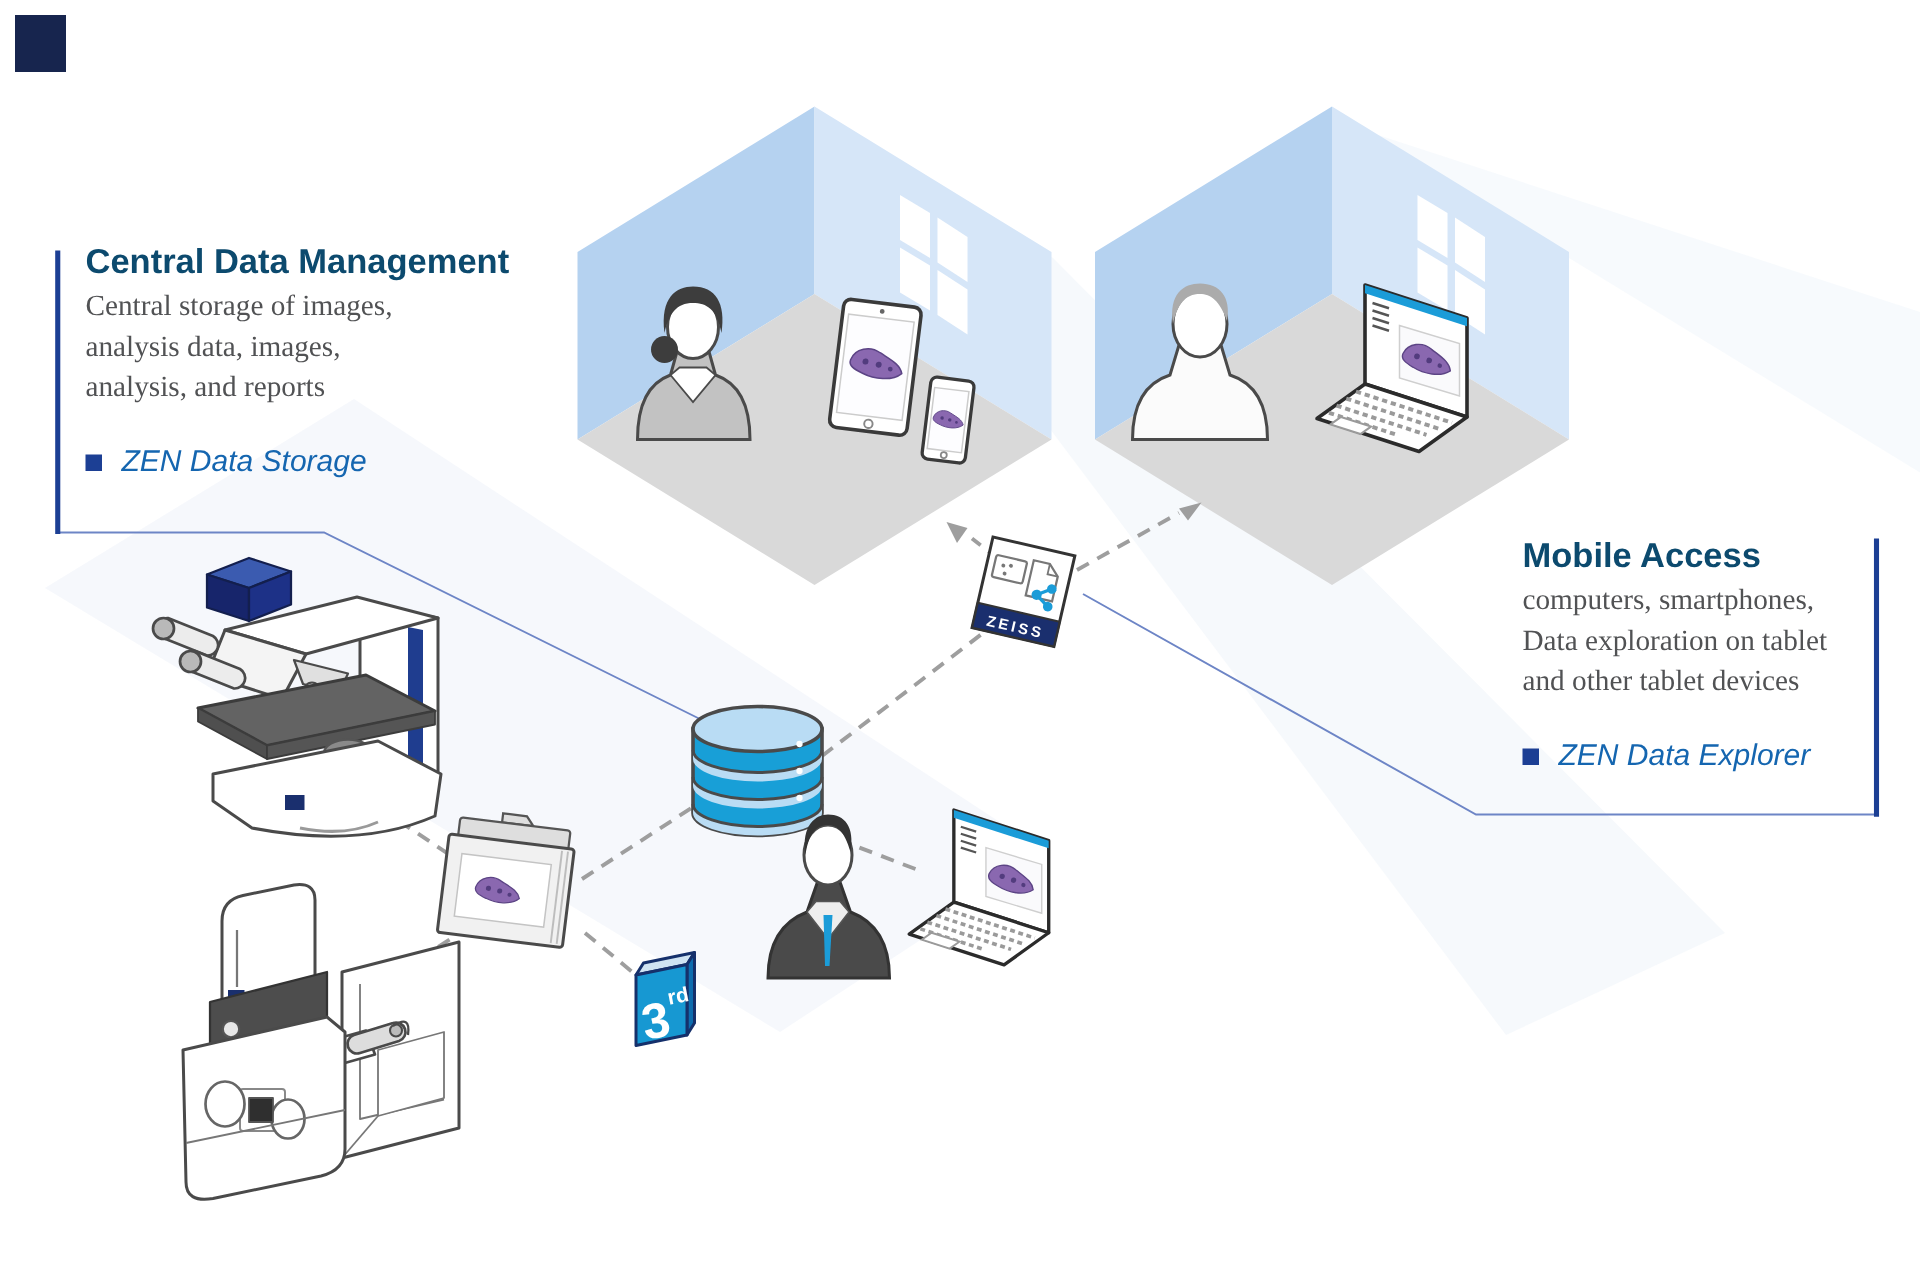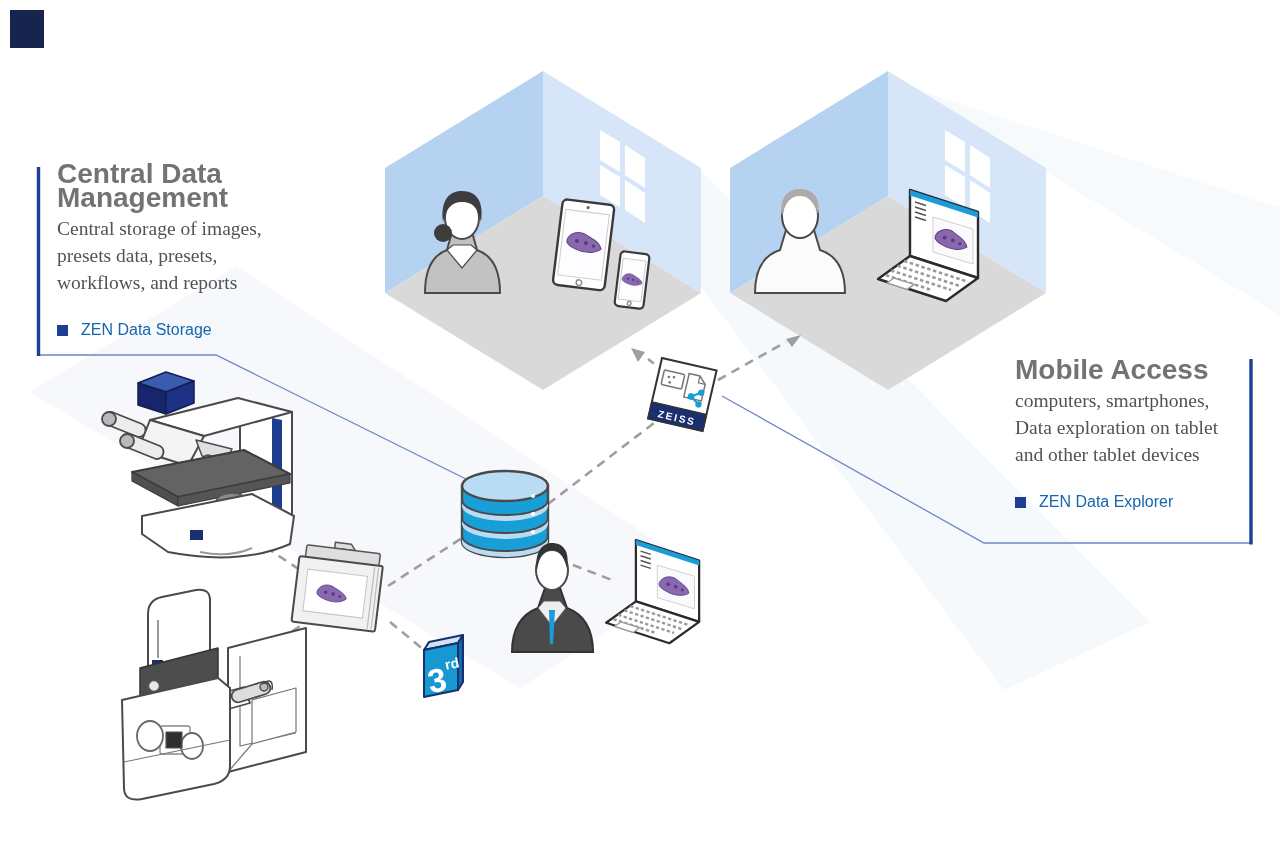--- a/index.html
+++ b/index.html
@@ -1,24 +1,24 @@
 <!DOCTYPE html>
 <html><head>
 <meta charset="utf-8">
 <style>
   html,body{margin:0;padding:0;background:#fff;font-family:"Liberation Sans",sans-serif;}
   #canvas{position:relative;width:1280px;height:853px;overflow:hidden;background:#ffffff;}
   #scene{position:absolute;left:0;top:0;}
   .logo{position:absolute;left:10px;top:10px;width:34px;height:38px;background:#17254e;}
   .anno{position:absolute;}
-  .anno .title{font-size:28px;font-weight:700;color:#737373;margin:0 0 5px 0;line-height:24px;}
+  .anno .title{font-size:23px;font-weight:700;color:#0c4a6e;margin:0 0 5px 0;line-height:24px;}
   .anno .line{font-size:19.5px;line-height:27px;color:#515254;margin:0;font-family:Liberation Serif, serif;}
   .bullet-row{display:flex;align-items:center;gap:13px;margin-top:25px;}
   .bullet{width:11px;height:11px;background:#1c3f94;flex:0 0 auto;}
-  .bullet-label{font-size:16px;color:#1566b0;}
+  .bullet-label{font-size:20px;color:#1566b0;font-style:italic;}
   #anno-central{left:57px;top:162px;width:320px;}
   #anno-mobile{left:1015px;top:358px;width:275px;}
   text{font-family:"Liberation Sans",sans-serif;}
 </style>
 </head>
 <body>
 
 <div id="canvas">
 
 <svg id="scene" width="1280" height="853" viewBox="0 0 1280 853">
@@ -230,22 +230,22 @@
   </g>
 
   <use href="#laptop" transform="translate(608,540) scale(0.93)"></use>
 </svg>
 
 <div class="logo"></div>
 
 <div class="anno" id="anno-central">
   <p class="title">Central Data Management</p>
   <p class="line">Central storage of images,</p>
-  <p class="line">presets data, presets,</p>
-  <p class="line">workflows, and reports</p>
+  <p class="line">analysis data, images,</p>
+  <p class="line">analysis, and reports</p>
   <div class="bullet-row">
     <span class="bullet"></span>
     <span class="bullet-label">ZEN Data Storage</span>
   </div>
 </div>
 
 <div class="anno" id="anno-mobile">
   <p class="title">Mobile Access</p>
   <p class="line">computers, smartphones,</p>
   <p class="line">Data exploration on tablet</p>

